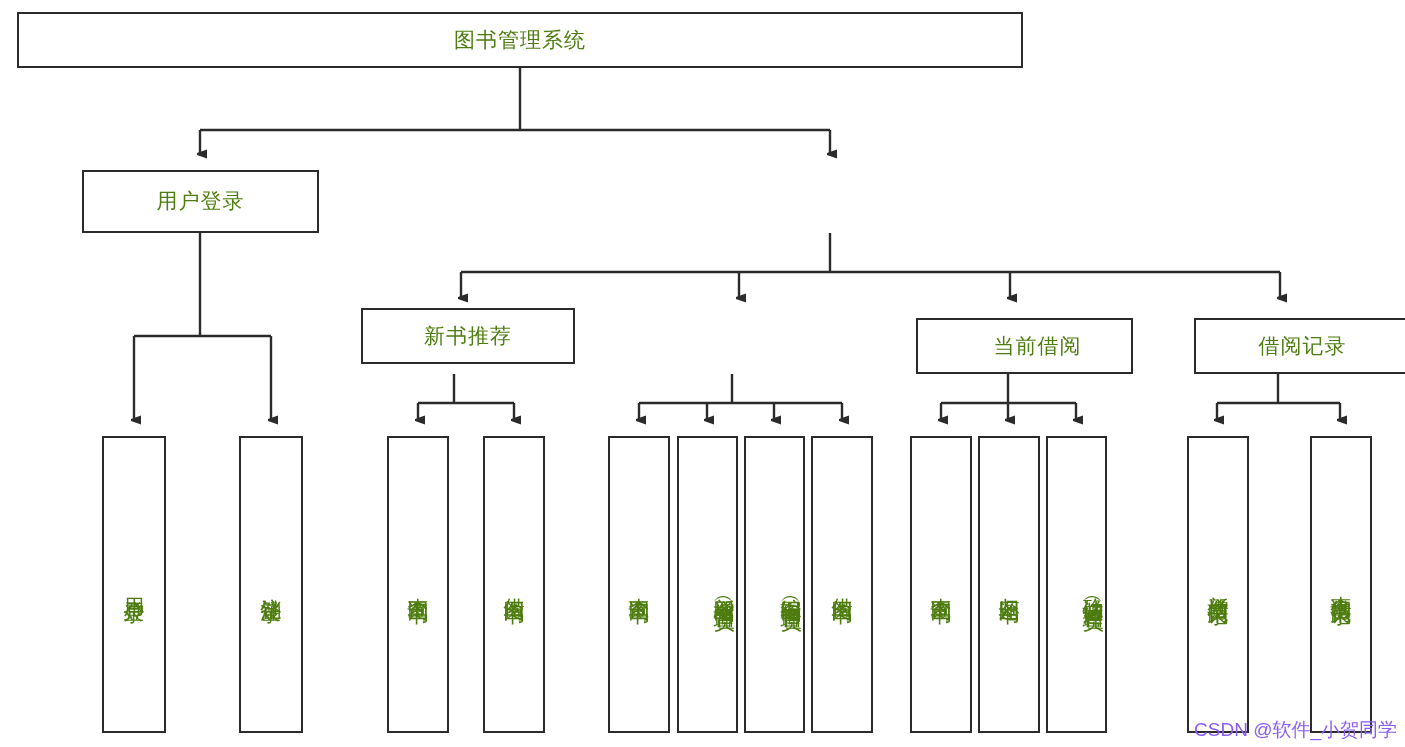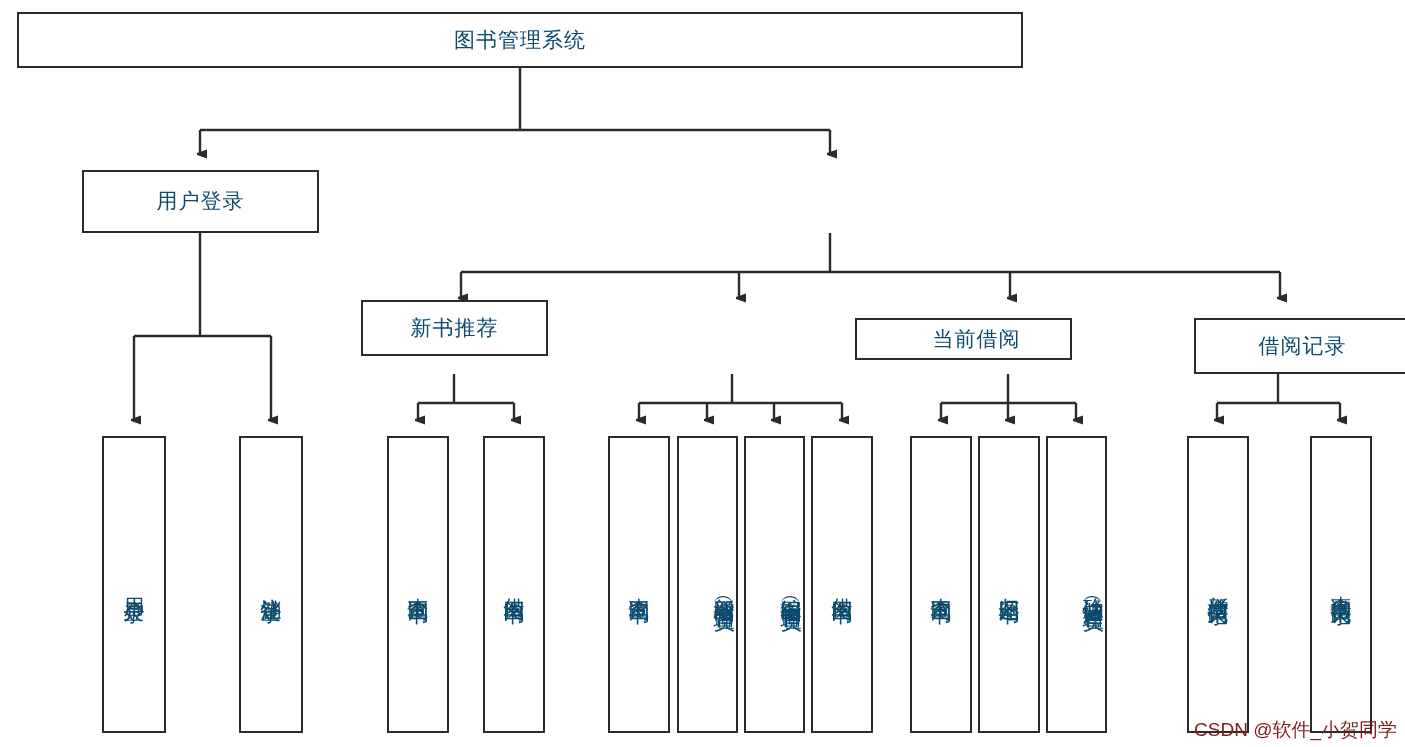--- a/index.html
+++ b/index.html
@@ -26,21 +26,21 @@
     pointer-events: none;
   }
   .node {
     position: absolute;
     box-sizing: border-box;
     background: #ffffff;
     border: 2px solid #2b2b2b;
     display: flex;
     align-items: center;
     justify-content: center;
-    color: #0c4a6e;
+    color: #4d7c0f;
   }
   .node.horiz {
     font-size: 21px;
     letter-spacing: 1px;
   }
   .node.vert {
     writing-mode: vertical-rl;
     text-orientation: upright;
     font-size: 21px;
     letter-spacing: 2px;
@@ -55,21 +55,21 @@
   .node-label {
     display: block;
     white-space: nowrap;
     line-height: 1.15;
   }
   .watermark {
     position: absolute;
     right: 8px;
     bottom: 4px;
     font-size: 19px;
-    color: #7f1d1d;
+    color: #8b5cf6;
     white-space: nowrap;
     user-select: none;
   }
 </style>
 </head>
 <body>
 
 <div id="diagram-root">
 
   <svg class="connectors" viewBox="0 0 1405 747" xmlns="http://www.w3.org/2000/svg">
@@ -126,24 +126,24 @@
   </svg>
 
   <div class="node horiz" style="left:17px; top:12px; width:1006px; height:56px;">
     <span class="node-label">图书管理系统</span>
   </div>
 
   <div class="node horiz" style="left:82px; top:170px; width:237px; height:63px;">
     <span class="node-label">用户登录</span>
   </div>
 
-  <div class="node horiz" style="left:361px; top:300px; width:187px; height:56px;">
+  <div class="node horiz" style="left:361px; top:308px; width:214px; height:56px;">
     <span class="node-label">新书推荐</span>
   </div>
-  <div class="node horiz" style="left:855px; top:318px; width:217px; height:42px;padding-left:26px;">
+  <div class="node horiz" style="left:916px; top:318px; width:217px; height:56px;padding-left:26px;">
     <span class="node-label">当前借阅</span>
   </div>
   <div class="node horiz" style="left:1194px; top:318px; width:217px; height:56px;">
     <span class="node-label">借阅记录</span>
   </div>
 
   <div class="node vert mid" style="left:102px; top:436px; width:64px; height:297px;">
     <span class="node-label">用户登录</span>
   </div>
   <div class="node vert mid" style="left:239px; top:436px; width:64px; height:297px;">

